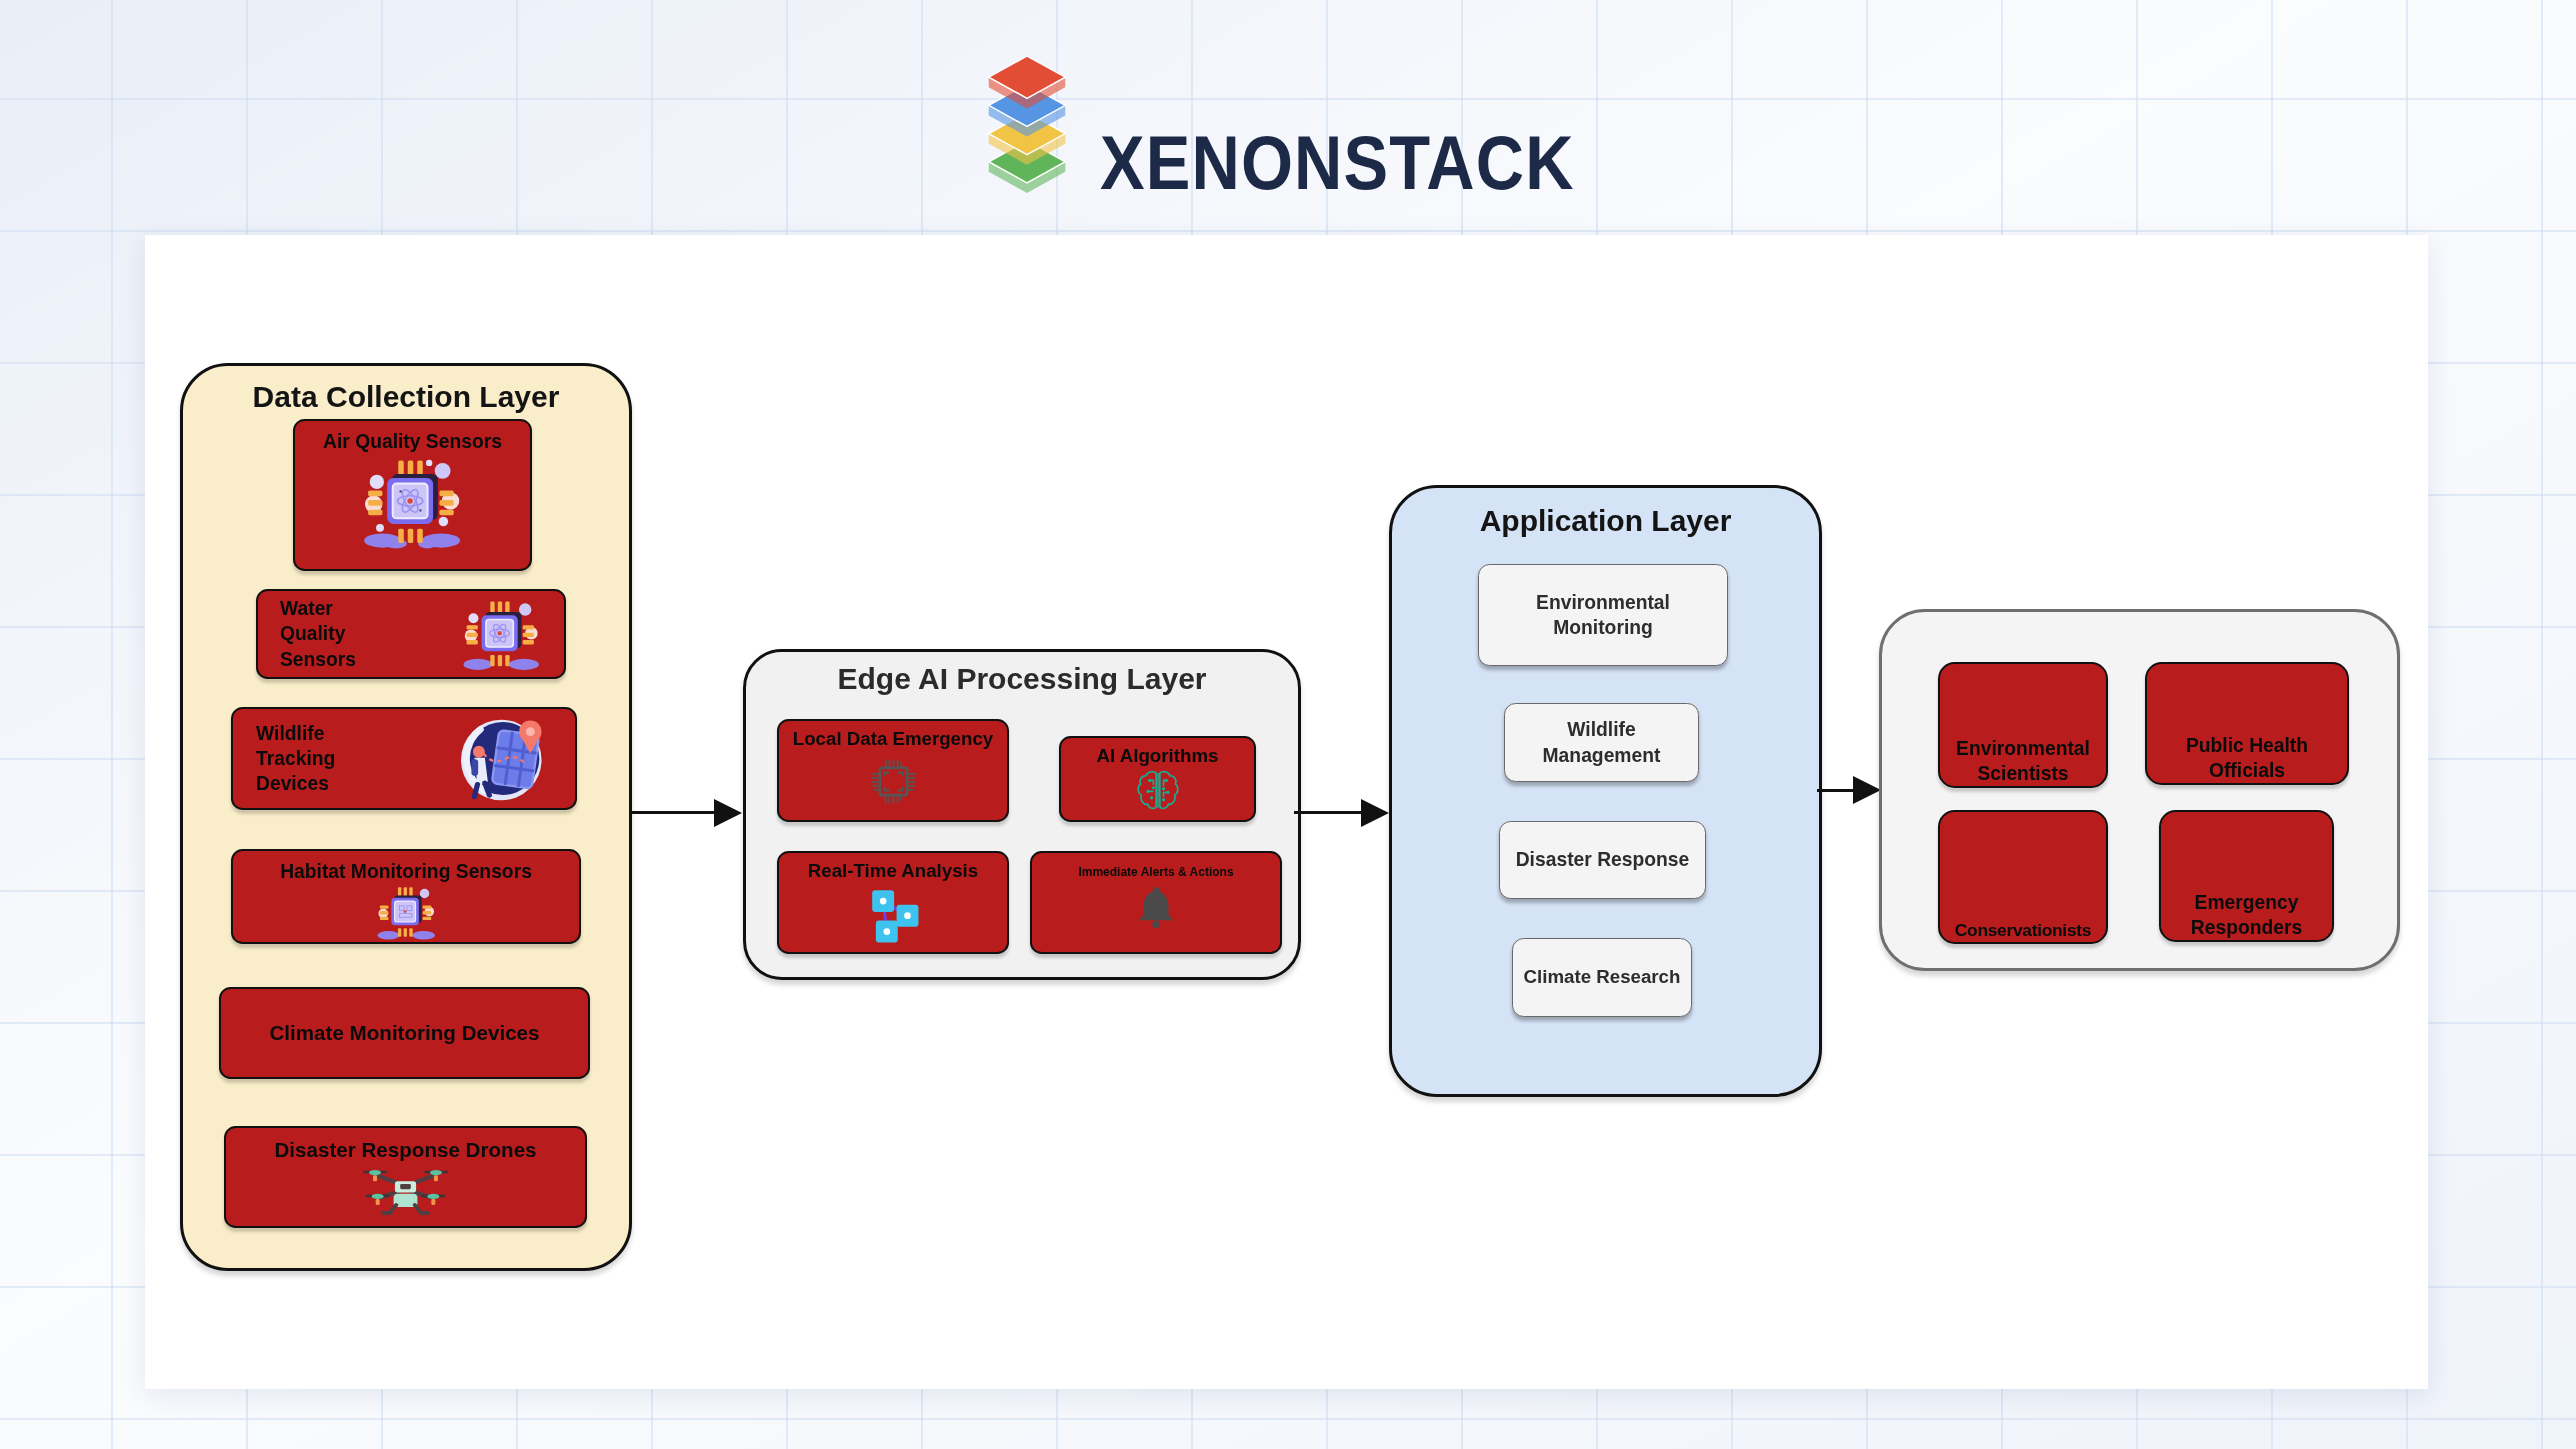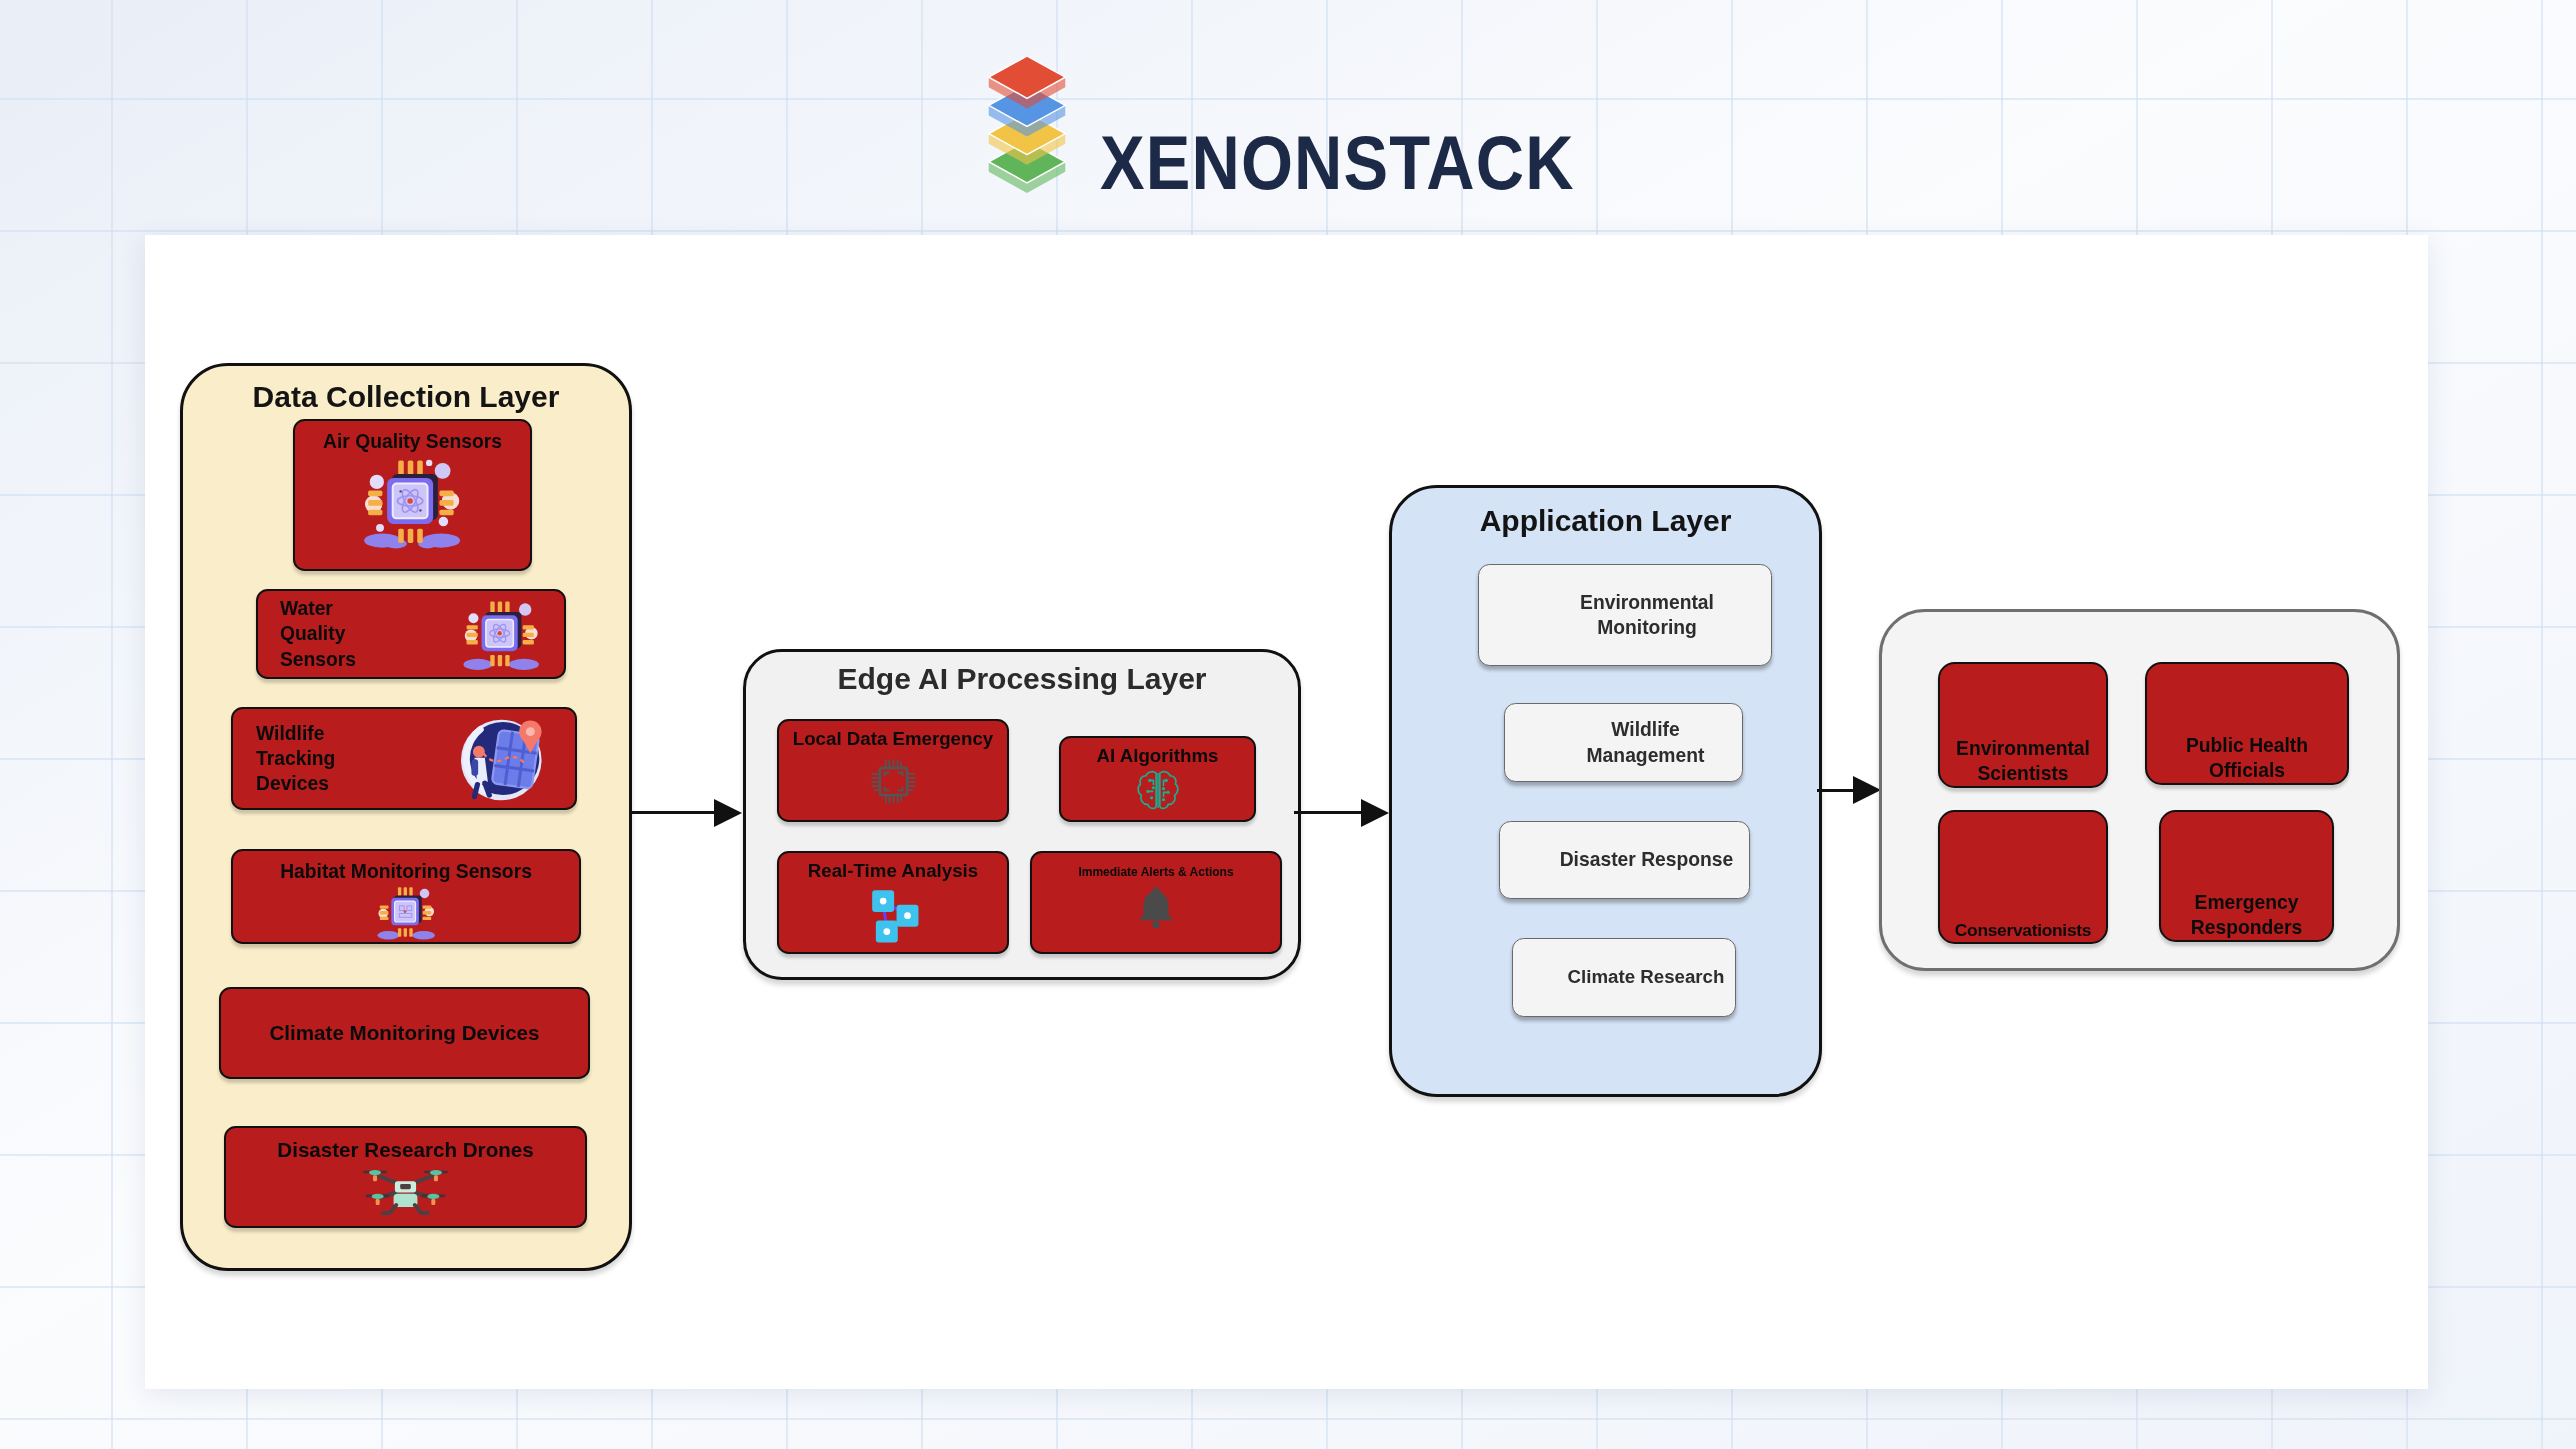--- a/index.html
+++ b/index.html
@@ -34,21 +34,21 @@
   #edge-layer{left:743px;top:649px;width:552px;height:325px;background:#f1f1f1;border-radius:39px;}
   #app-layer{left:1389px;top:485px;width:427px;height:606px;background:#d5e3f6;border-radius:48px;}
   #stakeholder-box{left:1879px;top:609px;width:515px;height:356px;background:#f4f4f4;border-radius:46px;border-color:#6f6f6f;}
   
   .node{position:absolute;background:#b91c1c;border:2.6px solid #111;border-radius:11.6px;
         box-shadow:0 3.2px 3.2px rgba(0,0,0,.18);display:flex;flex-direction:column;align-items:center;}
   .node-label{font-weight:700;font-size:19.3px;color:#0b0b0b;text-align:center;line-height:1.3;}
   .node-row{flex-direction:row;justify-content:space-between;align-items:center;}
   .label-left{text-align:left;}
   .app-node{background:#f4f4f4;border:1.9px solid #696969;border-radius:11.6px;justify-content:center;
-            box-shadow:0 3.9px 3.9px rgba(0,0,0,.28);padding-left:44px;}
+            box-shadow:0 3.9px 3.9px rgba(0,0,0,.28);}
   .app-node .node-label{color:#2d2d2d;}
   .stake-node{border-radius:16.7px;justify-content:flex-end;}
   .tight{font-size:17.4px;letter-spacing:-0.3px;}
   
   .arrow-line{position:absolute;height:3.2px;background:#111;}
   .arrow-head{position:absolute;width:0;height:0;border-top:14px solid transparent;
               border-bottom:14px solid transparent;border-left:28px solid #111;}
   .icon{flex:0 0 auto;}
 </style>
 </head>
@@ -207,21 +207,21 @@
       <rect x="50" y="62" width="26" height="8" fill="none" stroke="#9D92F0" stroke-width="2"></rect>
       <circle cx="62" cy="58" r="3" fill="#D94A3D"></circle>
     </svg>
   </div>
 
   <div class="node" style="left:219px;top:987px;width:367px;height:88px;justify-content:center;">
     <div class="node-label" style="font-size:20.6px;">Climate Monitoring Devices</div>
   </div>
 
   <div class="node" style="left:224px;top:1126px;width:359px;height:98px;">
-    <div class="node-label" style="margin-top:9px;font-size:20.6px;">Disaster Research Drones</div>
+    <div class="node-label" style="margin-top:9px;font-size:20.6px;">Disaster Response Drones</div>
     <svg class="icon" width="97" height="53" viewBox="0 0 140 80">
       <g stroke="#4F3F42" stroke-width="6" stroke-linecap="round">
         <line x1="66" y1="32" x2="24" y2="16"></line>
           <line x1="74" y1="32" x2="116" y2="16"></line>
         <line x1="64" y1="40" x2="28" y2="52"></line>
           <line x1="76" y1="40" x2="112" y2="52"></line>
       </g>
       <g stroke="#3F3338" stroke-width="4" stroke-linecap="round">
         <line x1="8" y1="12" x2="40" y2="12"></line>
           <line x1="100" y1="12" x2="132" y2="12"></line>

